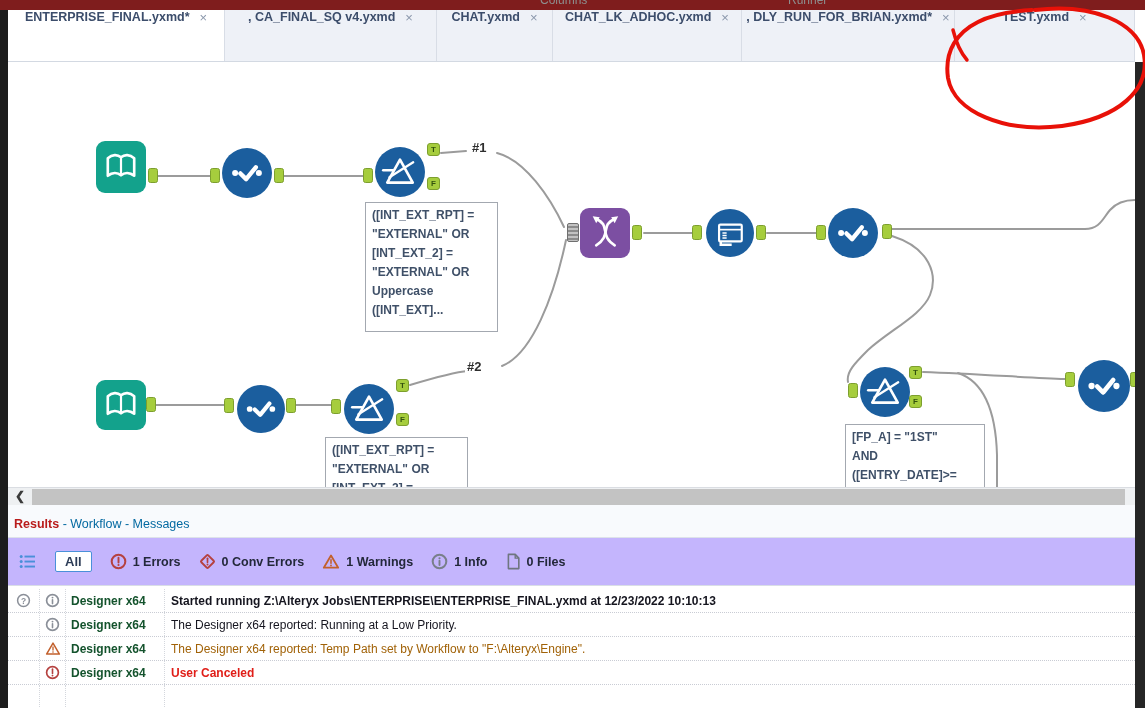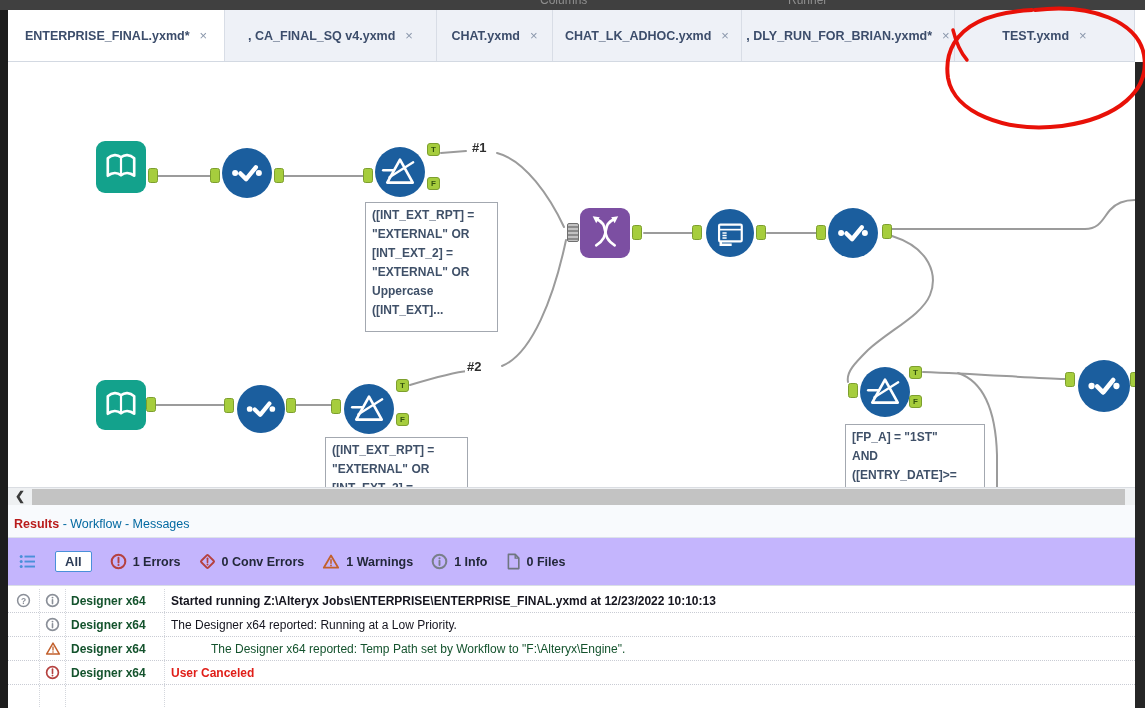--- a/index.html
+++ b/index.html
@@ -1,28 +1,28 @@
 <!DOCTYPE html>
 <html><head>
 <meta charset="utf-8">
 <style>
   * { margin:0; padding:0; box-sizing:border-box; }
   html,body { background:#fff; }
   body { font-family:"Liberation Sans", sans-serif; }
   #app { position:relative; width:1145px; height:708px; overflow:hidden; background:#fff; }
 
   
-  .frame-top { position:absolute; left:0; top:0; width:1145px; height:10px; background:#404040; overflow:hidden; z-index:30; }
+  .frame-top { position:absolute; left:0; top:0; width:1145px; height:10px; background:#7f1d1d; overflow:hidden; z-index:30; }
   .frame-top span { position:absolute; top:-7px; font-size:12px; color:#8e8e8e; }
   .frame-left { position:absolute; left:0; top:10px; width:8px; height:698px; background:#1d1d1d; z-index:30; }
   .frame-right { position:absolute; left:1135px; top:62px; width:10px; height:646px; background:#262626; z-index:30; }
 
   
   .tabbar { position:absolute; left:8px; top:10px; width:1127px; height:52px; background:#e6eaf1; border-bottom:1px solid #d3d9e2; display:flex; align-items:stretch; z-index:5; }
-  .tab { display:flex; align-items:center; justify-content:center; gap:10px; font-size:12.5px; font-weight:600; color:#3c4d6b; background:#eef1f7; border-right:1px solid #d8dde6; cursor:default; }
+  .tab { display:flex; justify-content:center; gap:10px; font-size:12.5px; font-weight:600; color:#3c4d6b; background:#eef1f7; border-right:1px solid #d8dde6; cursor:default; }
   .tab .close { color:#8a97ab; font-size:13px; font-weight:400; }
   .tab.active { background:#ffffff; font-weight:700; border-right:1px solid #d8dde6; }
 
   
   .canvas { position:absolute; left:8px; top:62px; width:1127px; height:425px; background:#ffffff; overflow:hidden; z-index:1; }
   .abs { position:absolute; }
   .tool { position:absolute; z-index:3; }
   .tool-circle { border-radius:50%; background:#1b5e9e; display:flex; align-items:center; justify-content:center; }
   .tool-square-teal { border-radius:9px; background:#13a28c; display:flex; align-items:center; justify-content:center; }
   .tool-square-purple { border-radius:9px; background:#7c4fa2; display:flex; align-items:center; justify-content:center; }
@@ -49,21 +49,21 @@
   .res-toolbar { position:absolute; left:0; top:33px; width:100%; height:48px; background:#c4b5fd; border-bottom:1px solid #d9dee6; display:flex; align-items:center; gap:18px; padding-left:10px; }
   .res-toolbar .grp { display:flex; align-items:center; gap:6px; font-size:12.5px; font-weight:700; color:#23283a; }
   .allbox { border:1.5px solid #4a90d9; border-radius:2px; padding:2px 9px; font-size:13px; font-weight:700; color:#2c3c57; background:#fff; }
   .res-grid { position:absolute; left:0; top:81px; width:100%; height:122px; background:#fff; padding-top:3px; }
   .mrow { display:flex; height:24px; border-bottom:1px dotted #c9ccd4; align-items:center; }
   .mrow .gutter { width:32px; height:100%; display:flex; align-items:center; justify-content:center; border-right:1px dotted #d4d7dd; }
   .mrow .sev { width:26px; height:100%; display:flex; align-items:center; justify-content:center; border-right:1px dotted #d4d7dd; }
   .mrow .src { width:99px; height:100%; display:flex; align-items:center; padding-left:5px; font-size:12px; font-weight:700; color:#14532d; border-right:1px dotted #d4d7dd; }
   .mrow .msg { flex:1; height:100%; display:flex; align-items:center; padding-left:6px; font-size:12px; color:#15151f; white-space:nowrap; overflow:hidden; }
   .mrow .msg.bold { font-weight:700; }
-  .mrow .msg.warn { color:#14532d;margin-left:40px; }
+  .mrow .msg.warn { color:#a16207; }
   .mrow .msg.err { color:#e01e18; font-weight:700; }
   .mrow.filler { height:22px; border-bottom:none; }
 
   svg { display:block; }
   .overlay-red { position:absolute; left:0; top:0; width:1145px; height:708px; z-index:40; pointer-events:none; }
 </style>
 </head>
 <body>
 
 <div id="app">

